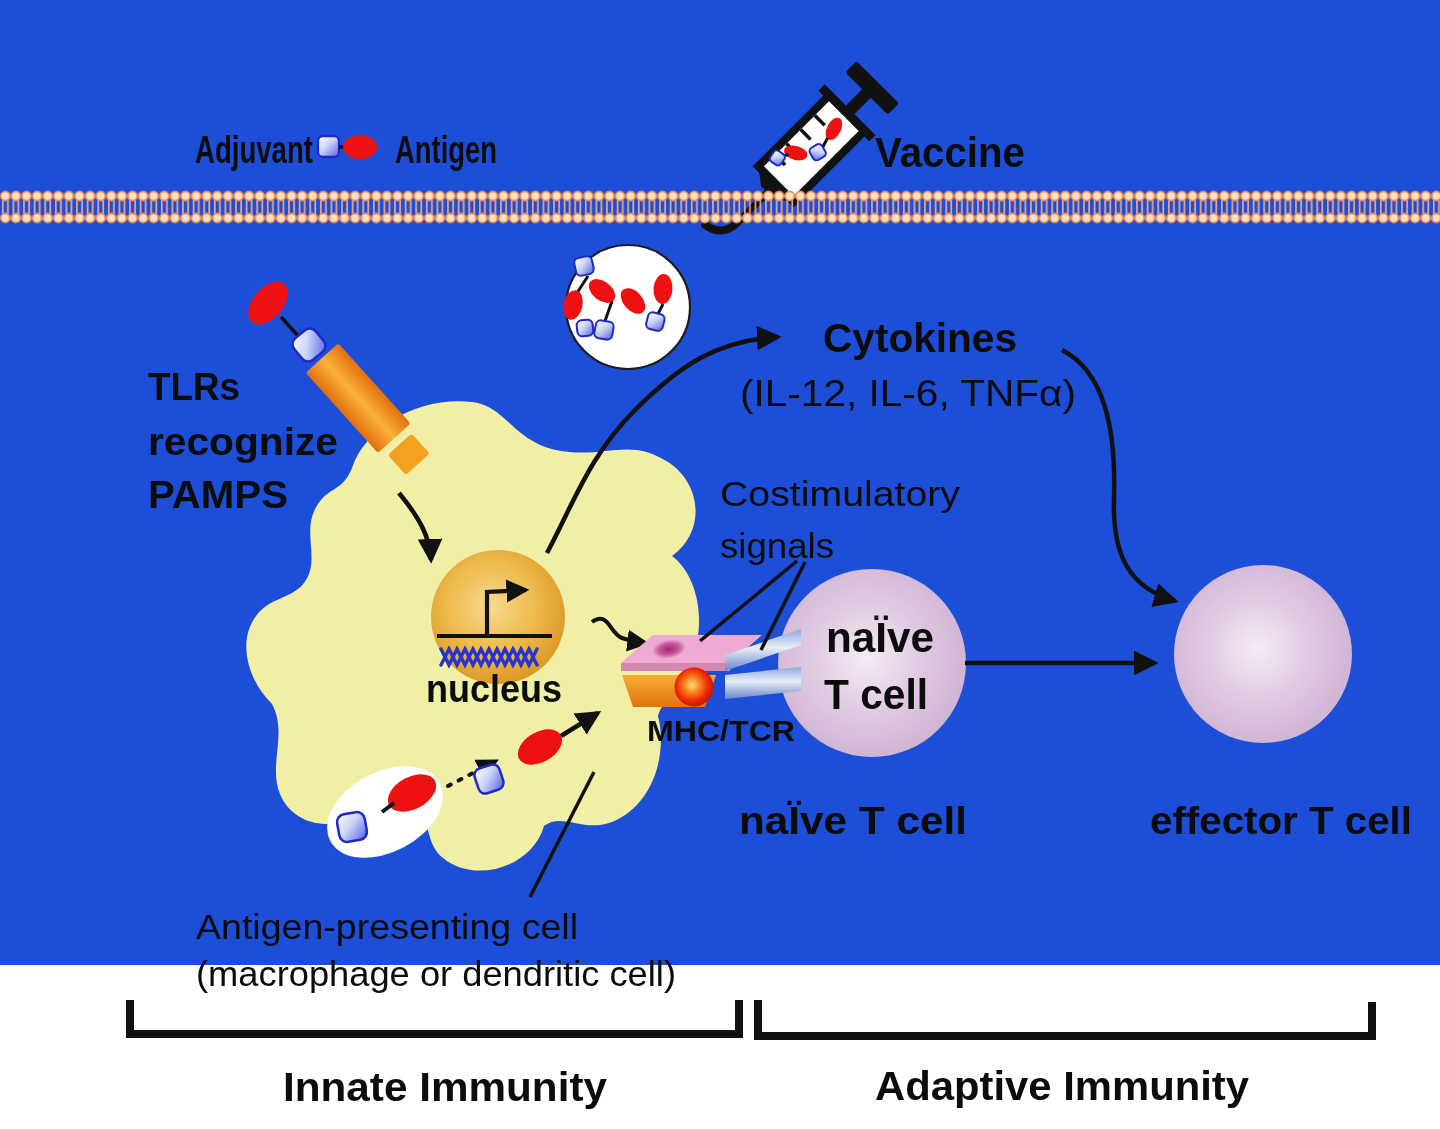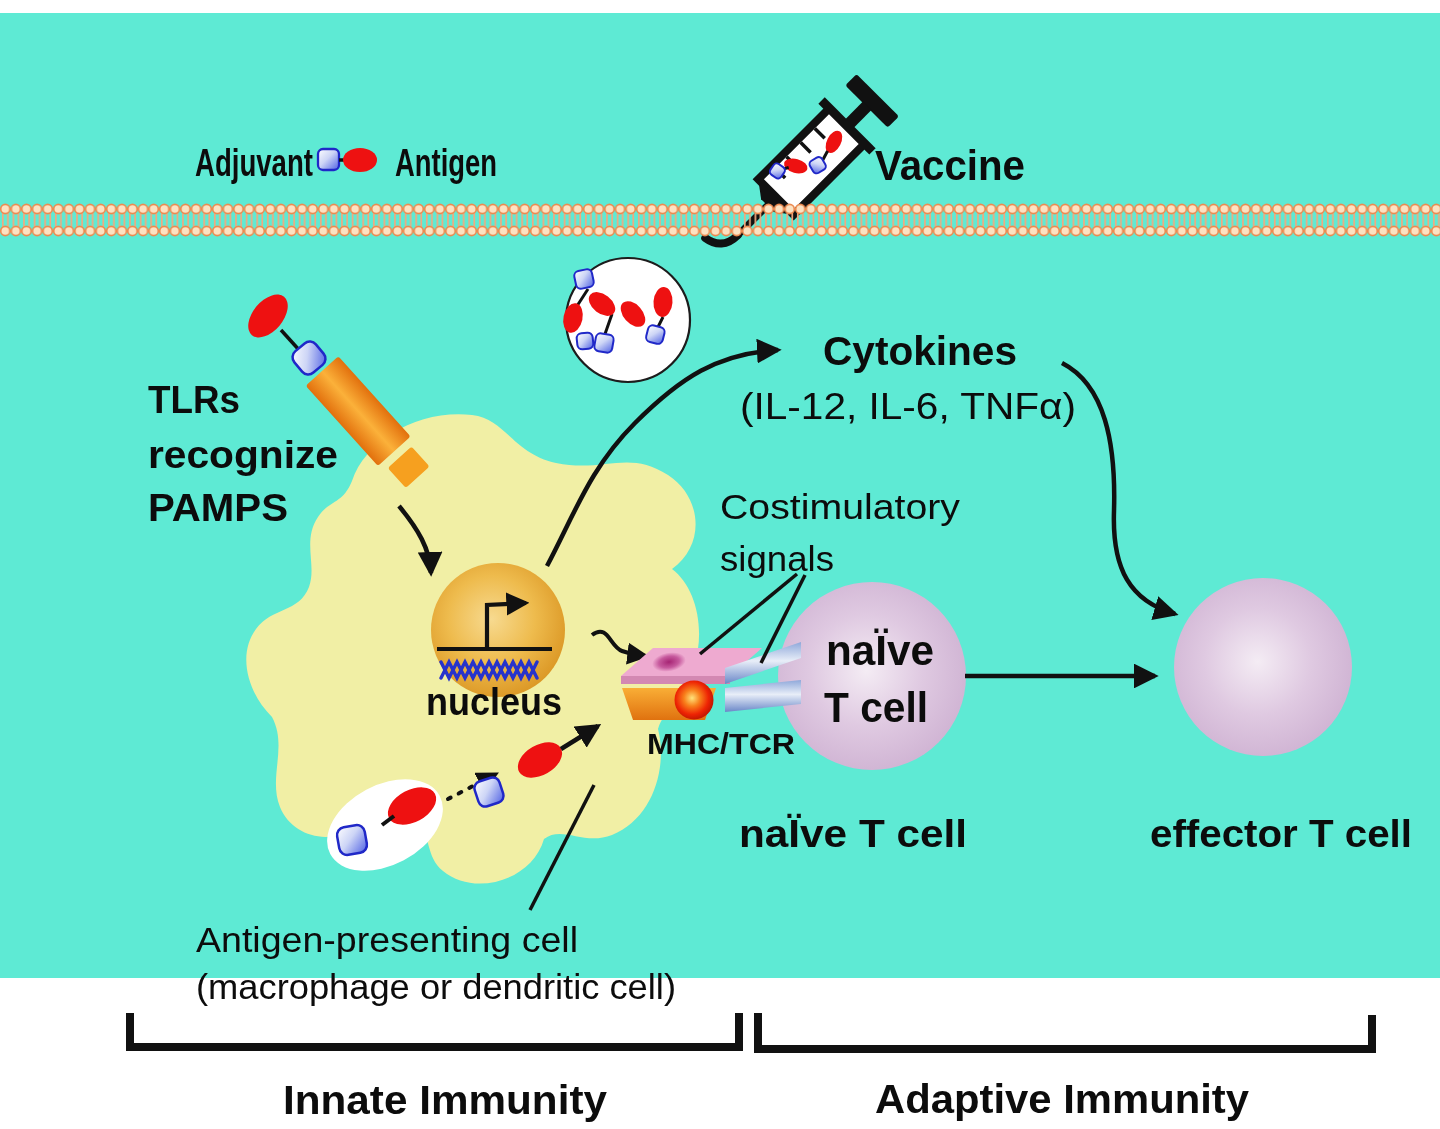--- a/index.html
+++ b/index.html
@@ -1,17 +1,17 @@
 <!DOCTYPE html>
 <html><head>
 <meta charset="utf-8">
 <style>
   html,body{margin:0;padding:0;background:#fff;}
   body{width:1440px;height:1129px;overflow:hidden;font-family:"Liberation Sans",sans-serif;}
-  #stage{position:relative;width:1440px;height:965px;background:#5eead4;margin-top:13px;}
+  #stage{position:relative;width:1440px;height:965px;background:#1d4ed8;}
   svg{position:absolute;left:0;top:0;}
   text{fill:#0c0c0c;}
   .bold{font-weight:700;}
   .med{font-weight:500;}
 </style>
 </head>
 <body>
 
 <div id="stage">
 <svg width="1440" height="1129" viewBox="0 0 1440 1129">

